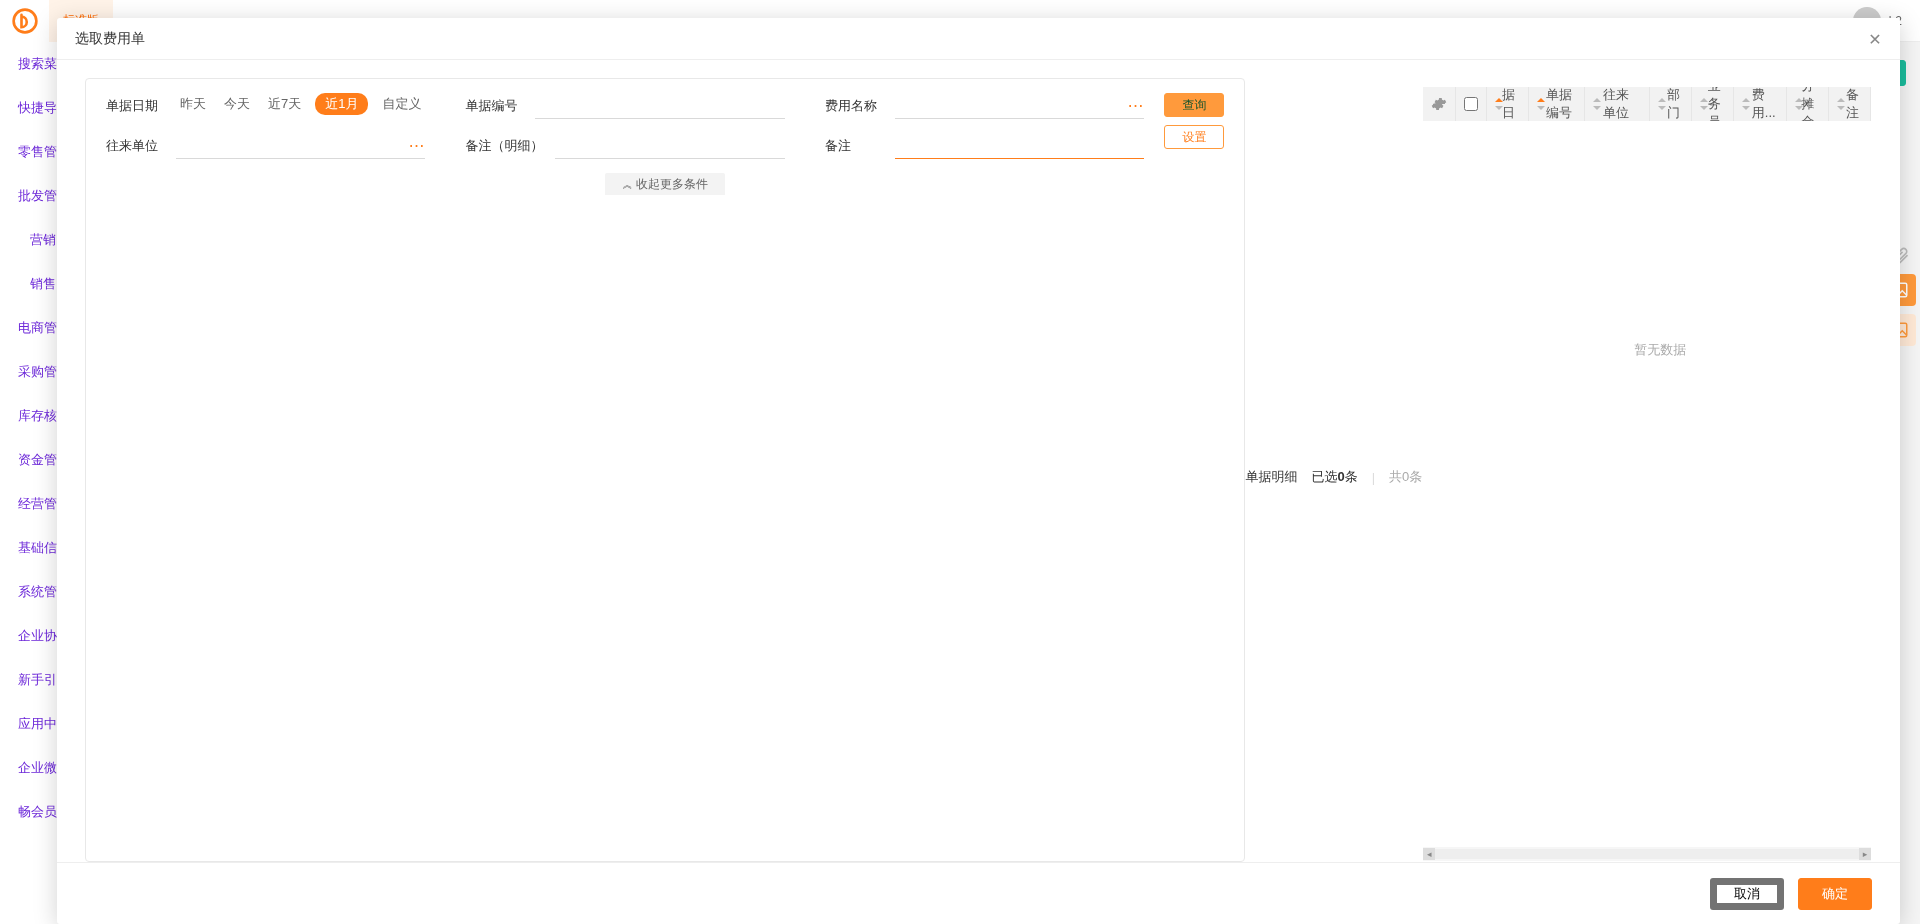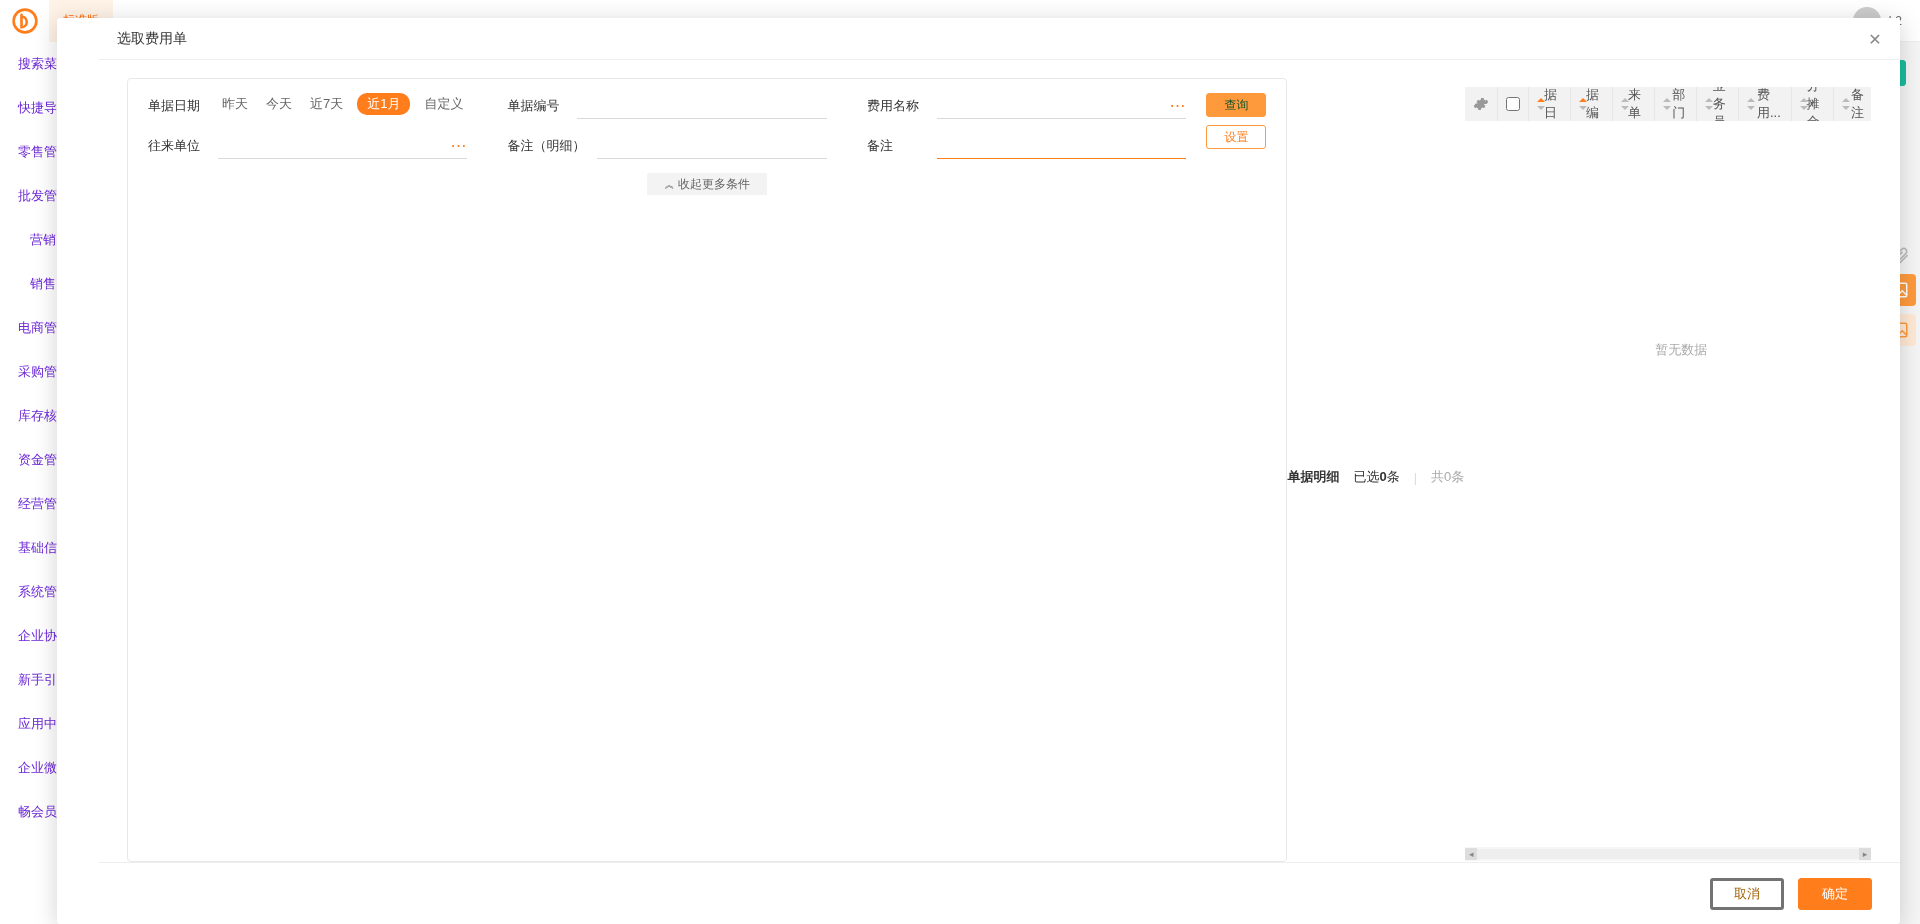--- a/index.html
+++ b/index.html
@@ -23,21 +23,21 @@
 .dock-sq { width:32px; height:32px; border-radius:4px; background:#ff9a3c; display:flex; align-items:center; justify-content:center; }
 .dock-sq.light { background:#ffe9d6; }
 .dock-clip { width:20px; height:20px; }
 .right-stub-col { position:absolute; right:28px; top:110px; width:30px; display:flex; flex-direction:column; gap:20px; }
 .stub { height:26px; background:#ff9a3c; border-radius:3px; }
 .stub.space { margin-top:140px; }
 .stub.orange2 { background:#ff7d1a; }
 
 
 .overlay { position:absolute; left:0; top:0; right:0; bottom:0; background:rgba(255,255,255,0); }
-.modal { position:absolute; left:57px; top:18px; right:20px; bottom:0; background:#fff; box-shadow:0 4px 24px rgba(0,0,0,0.18); display:flex; flex-direction:column; border-radius:3px;padding-left:42px; }
+.modal { position:absolute; left:57px; top:18px; right:20px; bottom:0; background:#fff; box-shadow:0 4px 24px rgba(0,0,0,0.18); display:flex; flex-direction:column; border-radius:3px; }
 .modal-head { height:42px; border-bottom:1px solid #eee; display:flex; align-items:center; padding:0 18px; position:relative; }
 .modal-title { font-size:14px; color:#333; }
 .modal-close { position:absolute; right:14px; top:10px; width:22px; height:22px; display:flex; align-items:center; justify-content:center; color:#888; cursor:pointer; font-size:16px; }
 
 .modal-body { flex:1; overflow:hidden; position:relative; padding: 18px 28px 0 28px; display:flex; flex-direction:row; }
 
 
 .filter-panel { border:1px solid #e8e8e8; border-radius:4px; background:#fff; padding: 14px 20px 0 20px; position:relative; }
 .filter-grid { display:grid; grid-template-columns: 1fr 1fr 1fr; column-gap: 40px; row-gap: 14px; align-items:flex-start; }
 .f-field { display:flex; align-items:flex-start; }
@@ -54,21 +54,21 @@
 
 .filter-actions { position:absolute; right:20px; top:14px; display:flex; flex-direction:column; gap:8px; }
 .btn { min-width:60px; height:24px; border-radius:3px; font-size:12px; display:inline-flex; align-items:center; justify-content:center; cursor:pointer; }
 .btn-primary { background:#ff9a3c; color:#14532d; border:1px solid #ff9a3c; }
 .btn-outline { background:#fff; color:#ff7d1a; border:1px solid #ff9a3c; }
 
 .collapse-bar { margin-top:14px; height:22px; background:#f3f3f3; text-align:center; font-size:12px; color:#666; line-height:22px; width:120px; margin-left:auto; margin-right:auto; cursor:pointer; border-radius:2px 2px 0 0; }
 
 
 .sec-head { display:flex; align-items:center; gap:14px; margin-top:14px; font-size:13px; }
-.sec-head .title { font-weight:700; }
+.sec-head .title { font-weight:400; }
 .sec-head .count { color:#333; }
 .sec-head .count b { font-weight:600; }
 .sec-head .total { color:#aaa; }
 .sec-sep { color:#ddd; }
 
 
 .table-wrap { margin-top:8px; border:1px solid transparent; flex:1; display:flex; flex-direction:column; overflow:hidden; }
 .thead { display:flex; background:#f2f2f2; height:34px; align-items:stretch; }
 .th { border-right:1px solid #e6e6e6; display:flex; align-items:center; padding:0 8px; font-size:13px; color:#555; position:relative; }
 .th.center { justify-content:center; }
@@ -94,21 +94,21 @@
 
 .hscroll { height:14px; background:#f6f6f6; position:relative; }
 .hscroll .track { position:absolute; left:0; right:0; top:2px; height:10px; background:#eee; }
 .hscroll .thumb-l, .hscroll .thumb-r { position:absolute; top:1px; width:12px; height:12px; background:#ddd; display:flex; align-items:center; justify-content:center; font-size:9px; color:#888; }
 .hscroll .thumb-l { left:0; }
 .hscroll .thumb-r { right:0; }
 
 
 .modal-foot { height:62px; border-top:1px solid #eee; display:flex; align-items:center; justify-content:flex-end; gap:14px; padding:0 28px; }
 .btn-big { min-width:74px; height:32px; font-size:13px; }
-.btn-default { background:#fff; border:3px solid #737373; color:#a16207;font-family:Liberation Serif, serif; }
+.btn-default { background:#fff; border:7px solid #737373; color:#000000;font-family:Liberation Serif, serif; }
 .btn-ok { background:#ff7d1a; border:1px solid #ff7d1a; color:#fff; }
 
 </style>
 </head>
 <body>
 
 <div class="app">
 
   <div class="topbar">
     <div class="logo">

